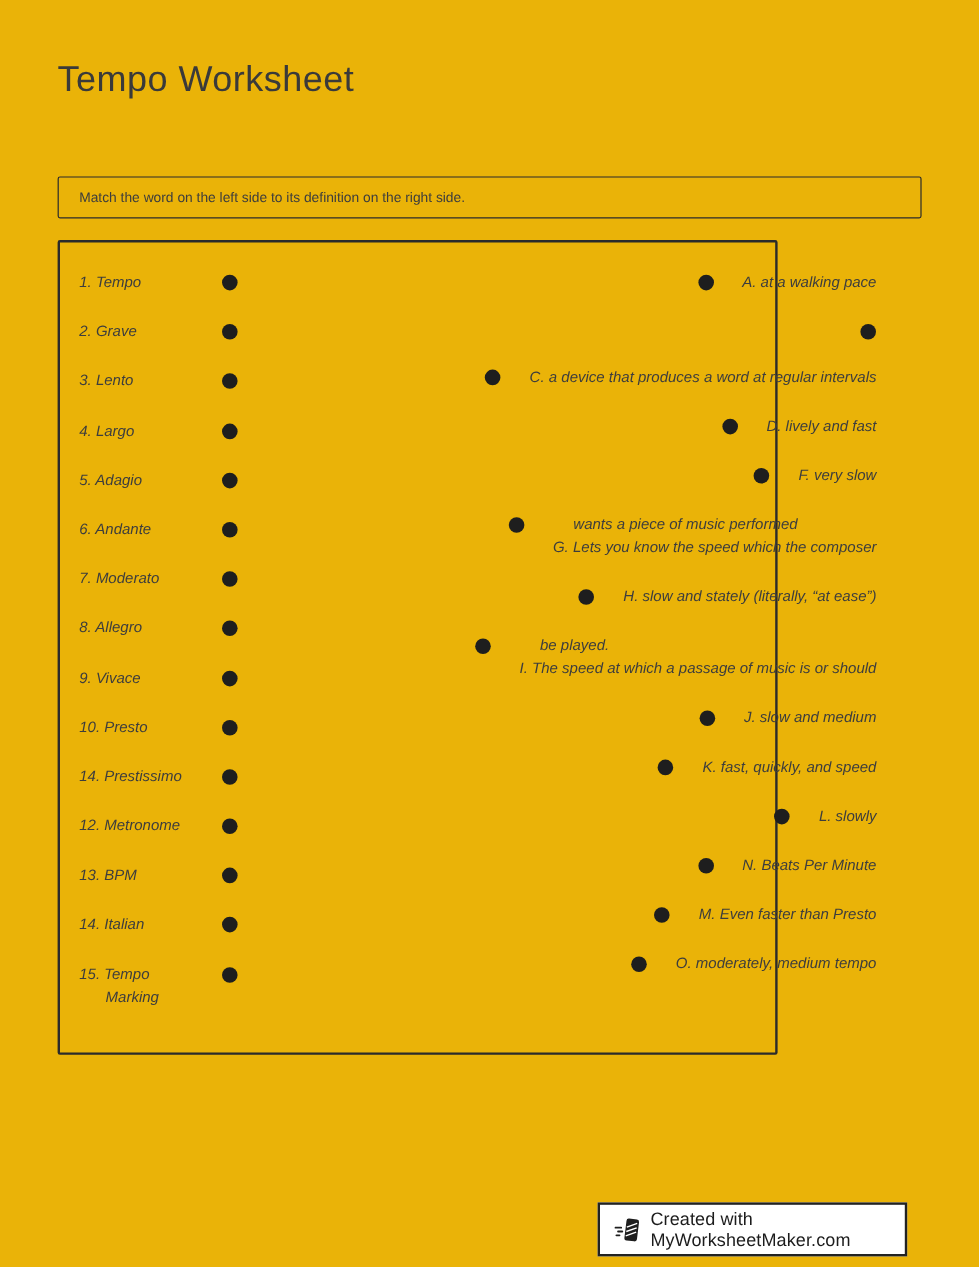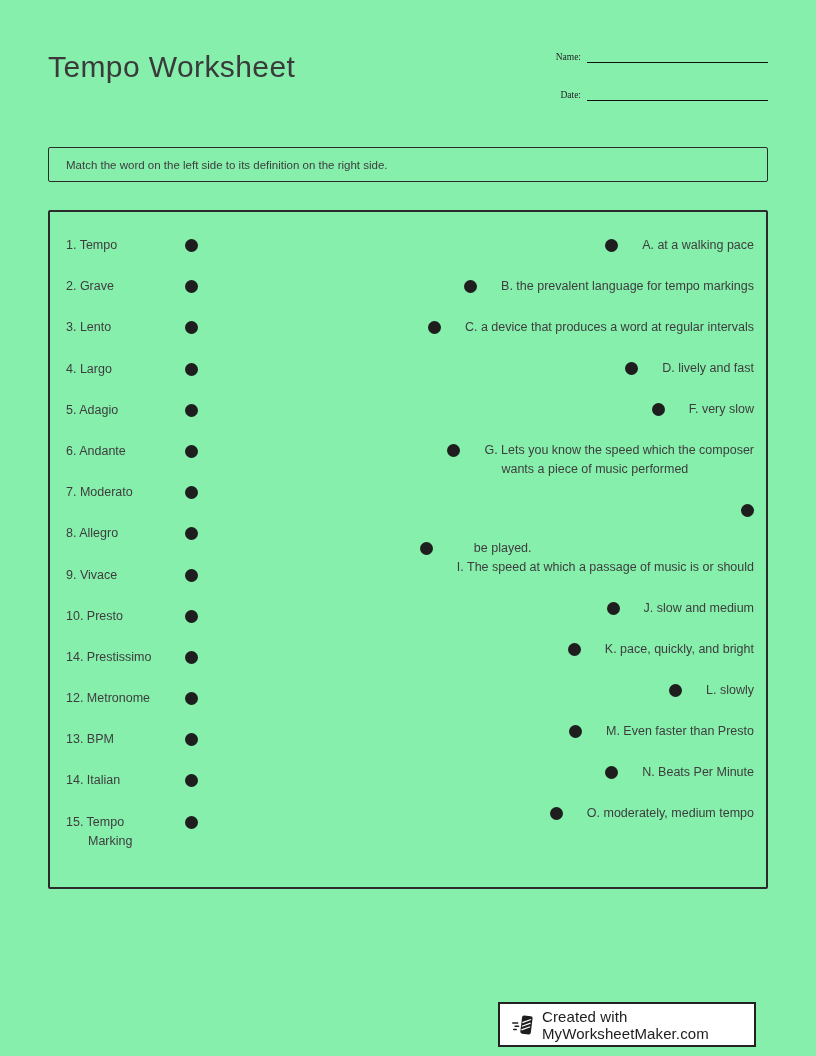--- a/index.html
+++ b/index.html
@@ -4,21 +4,21 @@
 <style>
   * { margin: 0; padding: 0; box-sizing: border-box; }
   html, body { background: #ffffff; }
   body {
     width: 816px; height: 1056px;
     font-family: "Liberation Sans", "DejaVu Sans", sans-serif;
     color: #3d3d3d;
     position: relative;
     overflow: hidden;
   }
-  .page { position: absolute; inset: 0; background: #86efac; }
+  .page { position: absolute; inset: 0; background: #eab308; }
 
   
   .title {
     position: absolute; left: 48px; top: 47px;
     font-size: 30px; font-weight: 400; color: #3a3a3a;
     letter-spacing: 0.4px; line-height: 40px;
   }
   .name-date {
     position: absolute; right: 48px; top: 46px; width: 215px;
   }
@@ -37,23 +37,23 @@
   
   .instruction-box {
     position: absolute; left: 48px; top: 147px; width: 720px; height: 35px;
     border: 1.5px solid #2b2b2b; border-radius: 2px;
     display: flex; align-items: center; padding-left: 17px;
     font-size: 11.5px; color: #3d3d3d;
   }
 
   
   .match-box {
-    position: absolute; left: 48px; top: 210px; width: 720px; height: 679px;
+    position: absolute; left: 48px; top: 200px; width: 600px; height: 679px;
     border: 2px solid #2b2b2b; border-radius: 2px;
-    display: flex; padding: 24px 12px 0 16px;
+    display: flex; padding: 24px 12px 0 16px; font-style: italic;
   }
   .words-col { width: 330px; flex-shrink: 0; }
   .defs-col  { flex: 1; }
 
   .word-row { display: flex; align-items: flex-start; height: 41.2px; }
   .word-text { width: 119px; flex-shrink: 0; font-size: 12.5px; line-height: 19px; color: #3d3d3d; }
   .word-text .line { white-space: nowrap; }
   .word-text .line.cont { margin-left: 22px; }
 
   .def-row { display: flex; align-items: flex-start; margin-bottom: 22px; justify-content: flex-end; }
@@ -75,30 +75,20 @@
   .footer .logo { display: inline-flex; margin-right: 8px; flex-shrink: 0; }
   .footer-text { font-size: 15px; color: #1c1c1c; letter-spacing: 0.1px; }
 </style>
 </head>
 <body>
 
 <div class="page">
 
   <h1 class="title">Tempo Worksheet</h1>
 
-  <div class="name-date">
-    <div class="nd-row">
-      <span class="nd-label">Name:</span>
-      <span class="nd-line"></span>
-    </div>
-    <div class="nd-row">
-      <span class="nd-label">Date:</span>
-      <span class="nd-line"></span>
-    </div>
-  </div>
 
   <div class="instruction-box">
     <span>Match the word on the left side to its definition on the right side.</span>
   </div>
 
   <div class="match-box">
     <div class="words-col" id="words-col">
         <div class="word-row">
           <div class="word-text">
             <div class="line">1. Tempo</div>
@@ -193,23 +183,20 @@
       </div>
     <div class="defs-col" id="defs-col">
         <div class="def-row">
           <span class="dot"></span>
           <div class="def-text">
             <div class="line">A. at a walking pace</div>
           </div>
         </div>
         <div class="def-row">
           <span class="dot"></span>
-          <div class="def-text">
-            <div class="line">B. the prevalent language for tempo markings</div>
-          </div>
         </div>
         <div class="def-row">
           <span class="dot"></span>
           <div class="def-text">
             <div class="line">C. a device that produces a word at regular intervals</div>
           </div>
         </div>
         <div class="def-row">
           <span class="dot"></span>
           <div class="def-text">
@@ -218,62 +205,65 @@
         </div>
         <div class="def-row">
           <span class="dot"></span>
           <div class="def-text">
             <div class="line">F. very slow</div>
           </div>
         </div>
         <div class="def-row">
           <span class="dot"></span>
           <div class="def-text">
+            <div class="line cont">wants a piece of music performed</div>
             <div class="line">G. Lets you know the speed which the composer</div>
-            <div class="line cont">wants a piece of music performed</div>
-          </div>
-        </div>
-        <div class="def-row">
-          <span class="dot"></span>
+          </div>
+        </div>
+        <div class="def-row">
+          <span class="dot"></span>
+          <div class="def-text">
+            <div class="line">H. slow and stately (literally, “at ease”)</div>
+          </div>
         </div>
         <div class="def-row">
           <span class="dot"></span>
           <div class="def-text">
             <div class="line cont">be played.</div>
             <div class="line">I. The speed at which a passage of music is or should</div>
           </div>
         </div>
         <div class="def-row">
           <span class="dot"></span>
           <div class="def-text">
             <div class="line">J. slow and medium</div>
           </div>
         </div>
         <div class="def-row">
           <span class="dot"></span>
           <div class="def-text">
-            <div class="line">K. pace, quickly, and bright</div>
+            <div class="line">K. fast, quickly, and speed</div>
           </div>
         </div>
         <div class="def-row">
           <span class="dot"></span>
           <div class="def-text">
             <div class="line">L. slowly</div>
           </div>
         </div>
         <div class="def-row">
           <span class="dot"></span>
           <div class="def-text">
+            <div class="line">N. Beats Per Minute</div>
+          </div>
+        </div>
+        <div class="def-row">
+          <span class="dot"></span>
+          <div class="def-text">
             <div class="line">M. Even faster than Presto</div>
-          </div>
-        </div>
-        <div class="def-row">
-          <span class="dot"></span>
-          <div class="def-text">
-            <div class="line">N. Beats Per Minute</div>
           </div>
         </div>
         <div class="def-row">
           <span class="dot"></span>
           <div class="def-text">
             <div class="line">O. moderately, medium tempo</div>
           </div>
         </div>
       </div>
   </div>

